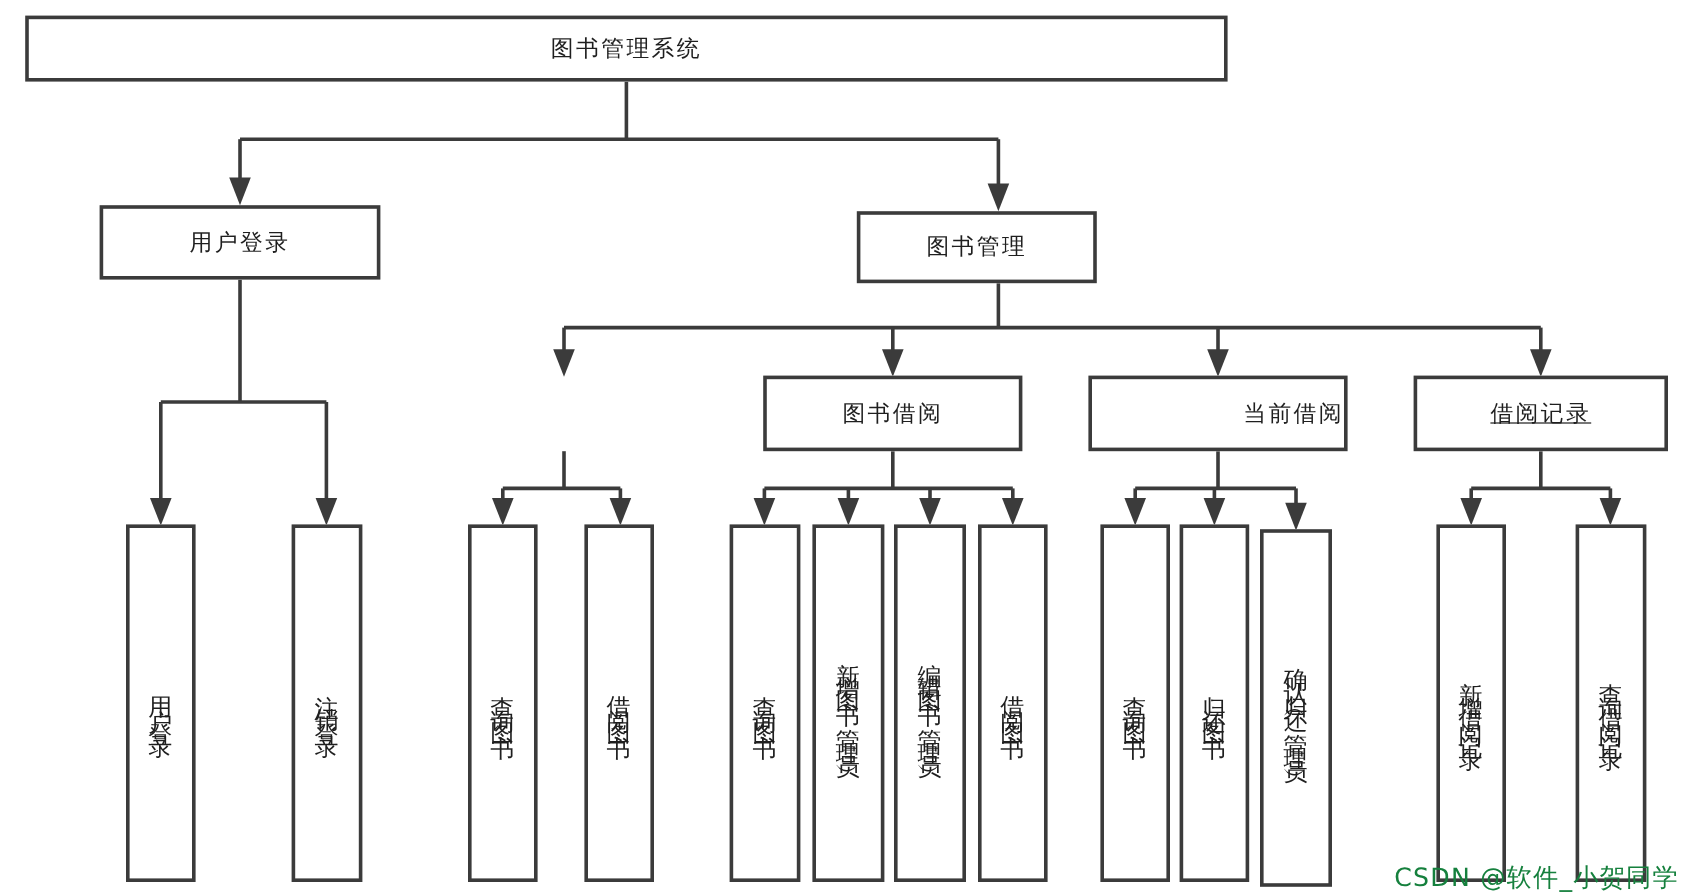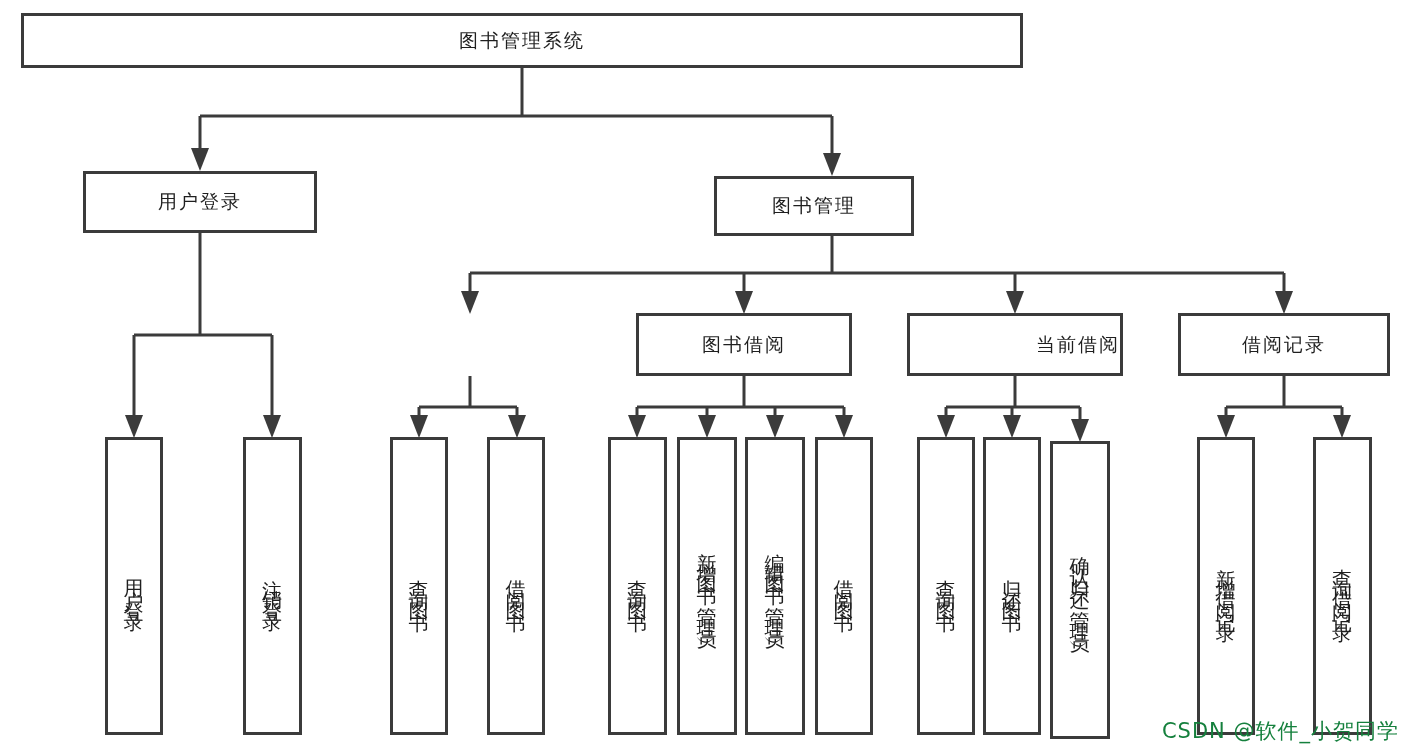--- a/index.html
+++ b/index.html
@@ -35,21 +35,21 @@
   }
 
   
   #n-root   { left:21px;  top:13px;  width:1002px; height:55px; }
   #n-login  { left:83px;  top:171px; width:234px;  height:62px; }
   #n-mgmt   { left:714px; top:176px; width:200px;  height:60px; }
 
   #n-newbook { left:360px;  top:313px; width:220px; height:63px; }
   #n-borrow  { left:636px;  top:313px; width:216px; height:63px; }
   #n-current { left:907px;  top:313px; width:216px; height:63px;justify-content:flex-end; }
-  #n-records { left:1178px; top:313px; width:212px; height:63px; }
+  #n-records { left:1178px; top:313px; width:212px; height:63px;text-decoration:underline; }
 
   #n-l1a { left:105px;  top:437px; width:58px; height:298px; }
   #n-l1b { left:243px;  top:437px; width:59px; height:298px; }
   #n-l2a { left:390px;  top:437px; width:58px; height:298px; }
   #n-l2b { left:487px;  top:437px; width:58px; height:298px; }
   #n-l3a { left:608px;  top:437px; width:59px; height:298px; }
   #n-l3b { left:677px;  top:437px; width:60px; height:298px; }
   #n-l3c { left:745px;  top:437px; width:60px; height:298px; }
   #n-l3d { left:815px;  top:437px; width:58px; height:298px; }
   #n-l4a { left:917px;  top:437px; width:58px; height:298px; }

